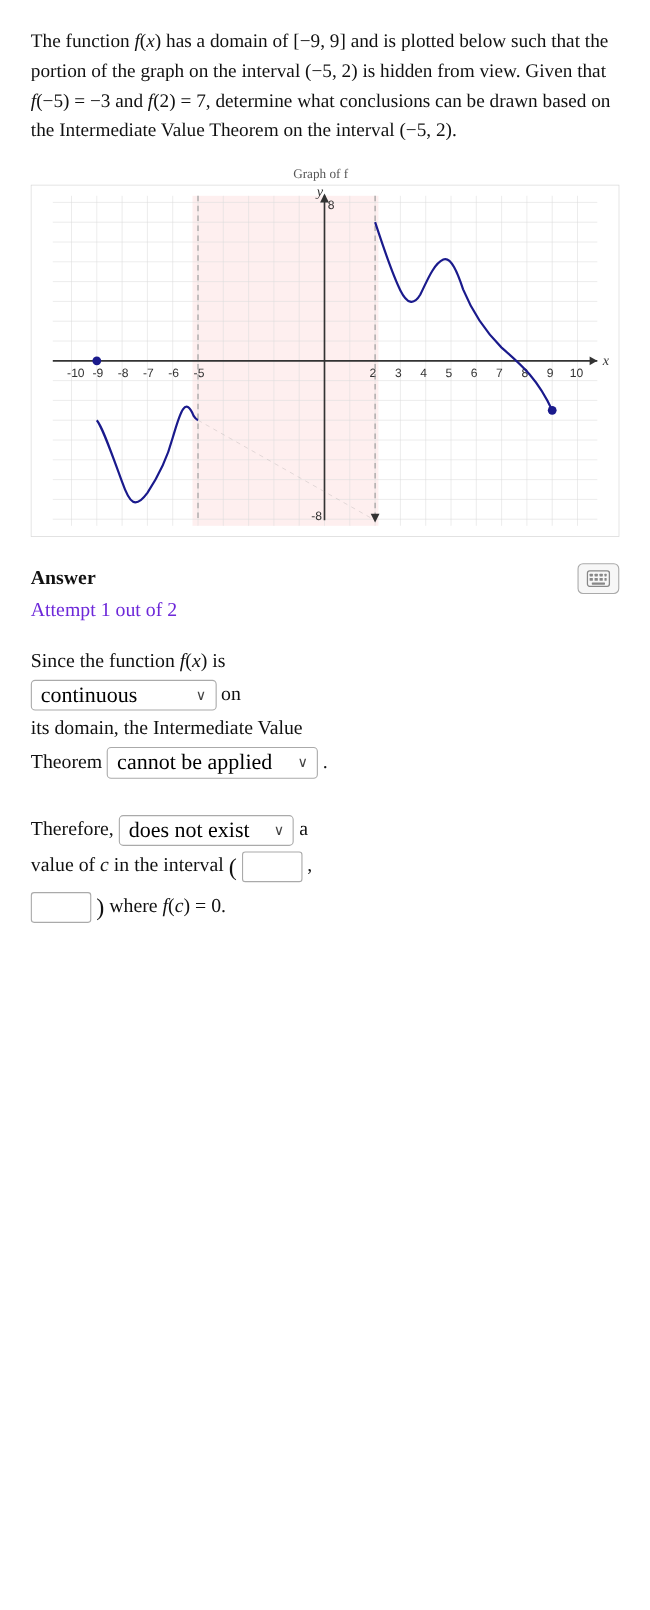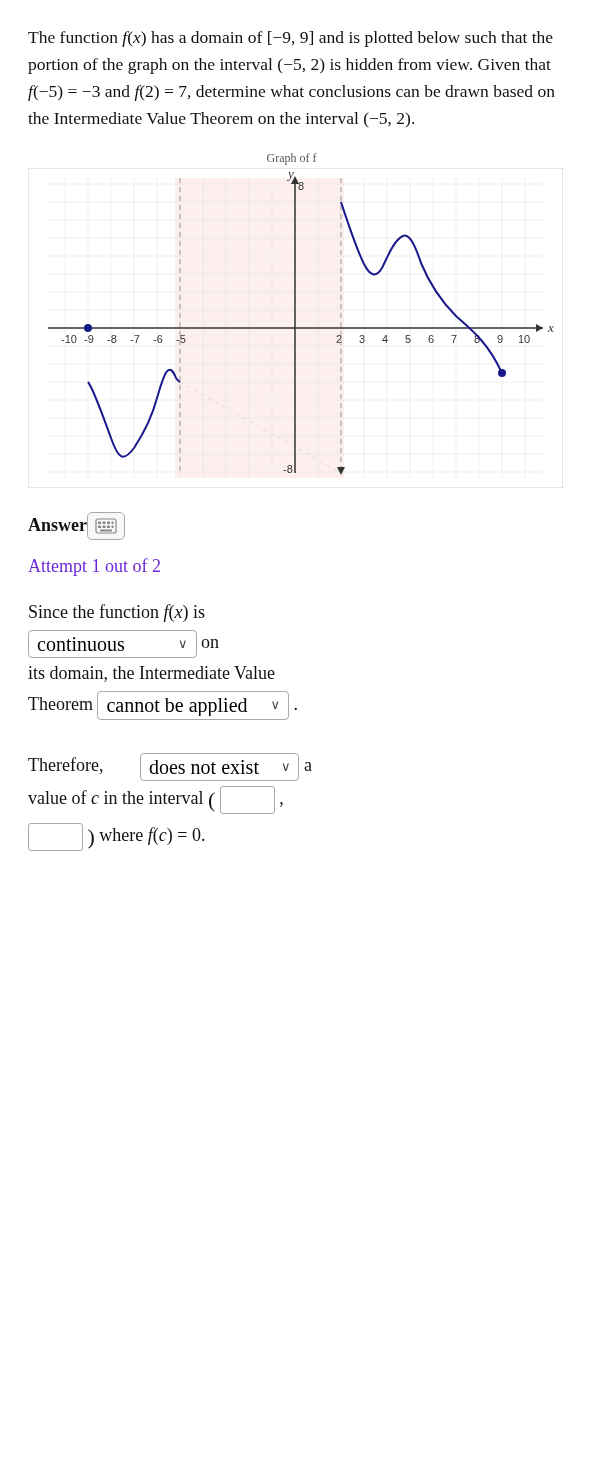--- a/index.html
+++ b/index.html
@@ -39,21 +39,22 @@
       width: 100%;
       height: 320px;
     }
     
     .answer-section {
       margin-top: 10px;
     }
     .answer-header {
       display: flex;
       align-items: center;
-      margin-bottom: 16px;
+      justify-content: space-between;
+      margin-bottom: 4px;
     }
     .answer-title {
       font-size: 18px;
       font-weight: bold;
       color: #111;
     }
     .keyboard-icon {
       width: 38px;
       height: 28px;
       border: 1.5px solid #aaa;
@@ -280,21 +281,21 @@
           <option>cannot be applied</option>
           <option>can be applied</option>
         </select>
         <span class="dropdown-arrow">∨</span>
       </span>
       <span> .</span>
       <br><br>
       
       <span>Therefore, </span>
       
-      <span class="dropdown-inline" style="min-width:140px;margin-left:32px;">
+      <span class="dropdown-inline" style="min-width:140px;">
         <select>
           <option>does not exist</option>
           <option>there exists</option>
         </select>
         <span class="dropdown-arrow">∨</span>
       </span>
       <span> a</span>
       <br>
       <span>value of <em>c</em> in the interval </span>
       <span class="paren">(</span>

